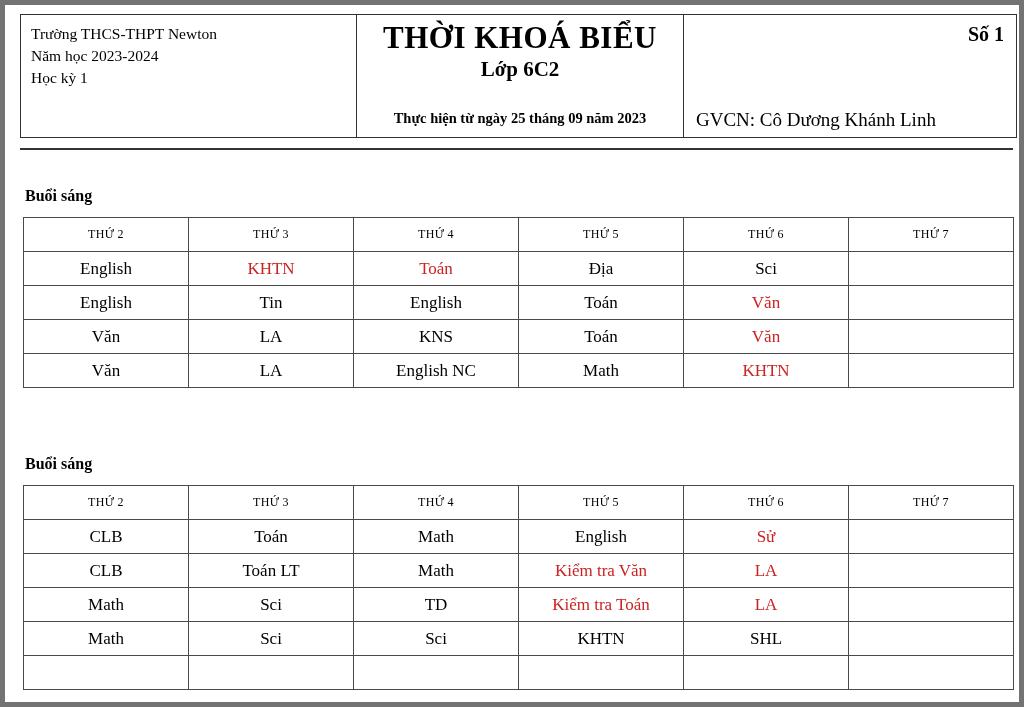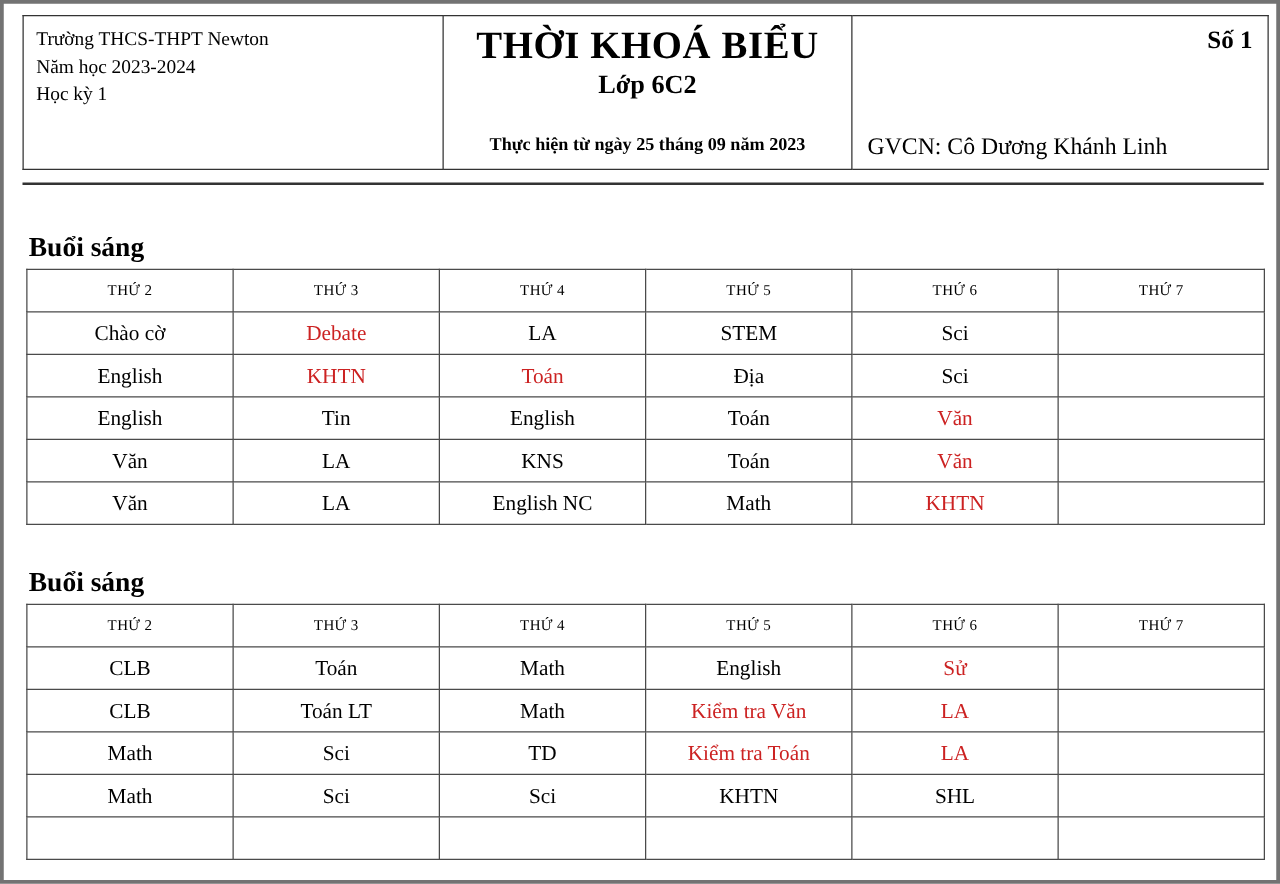--- a/index.html
+++ b/index.html
@@ -13,21 +13,21 @@
     font-family: "Liberation Serif", "DejaVu Serif", serif;
     color: #000000;
     overflow: hidden;
   }
 
   .page {
     position: relative;
     width: 1024px;
     height: 707px;
     box-sizing: border-box;
-    border: 3px solid #737373;
+    border: 5px solid #737373;
     padding: 0;
     background: #ffffff;
   }
 
   
   .header-table {
     position: absolute;
     left: 15px;
     top: 9px;
     width: 993px;
@@ -110,21 +110,21 @@
     top: 143px;
     width: 993px;
     height: 0;
     border-top: 2.2px solid #333333;
   }
 
   
   .section-title {
     position: absolute;
     left: 20px;
-    font-size: 22px;
+    font-size: 16px;
     font-weight: bold;
     white-space: nowrap;
   }
   .sec-morning-title   { top: 182px; }
   .sec-afternoon-title { top: 450px; }
 
   .sched-table {
     position: absolute;
     left: 18px;
     width: 990px;
@@ -208,28 +208,20 @@
         <th>THỨ 2</th>
         <th>THỨ 3</th>
         <th>THỨ 4</th>
         <th>THỨ 5</th>
         <th>THỨ 6</th>
         <th>THỨ 7</th>
       </tr>
     </thead>
     <tbody>
         <tr>
-          <td>Chào cờ</td>
-          <td class="cell-red">Debate</td>
-          <td>LA</td>
-          <td>STEM</td>
-          <td>Sci</td>
-          <td></td>
-        </tr>
-        <tr>
           <td>English</td>
           <td class="cell-red">KHTN</td>
           <td class="cell-red">Toán</td>
           <td>Địa</td>
           <td>Sci</td>
           <td></td>
         </tr>
         <tr>
           <td>English</td>
           <td>Tin</td>

